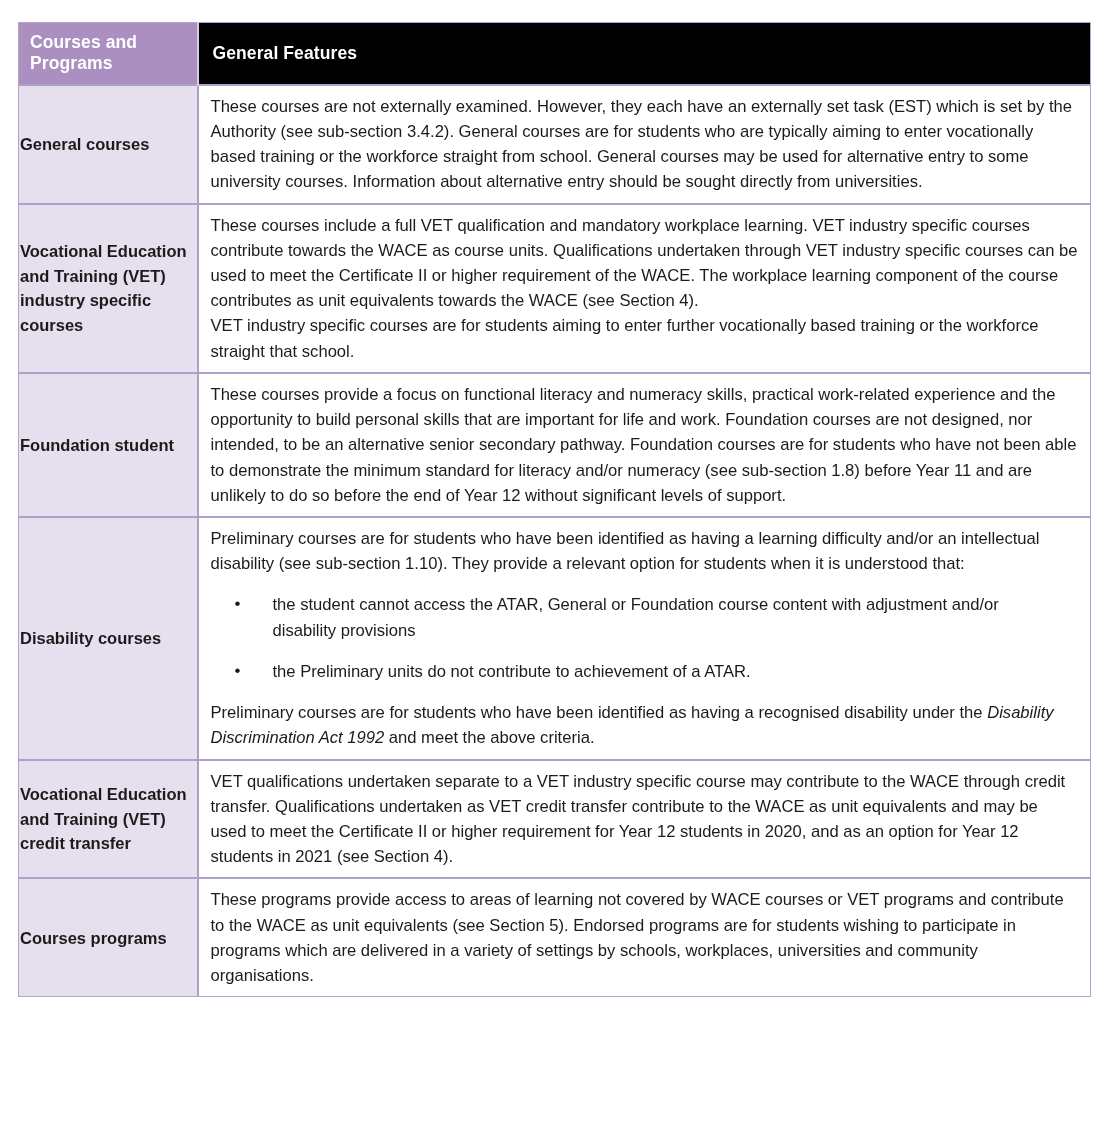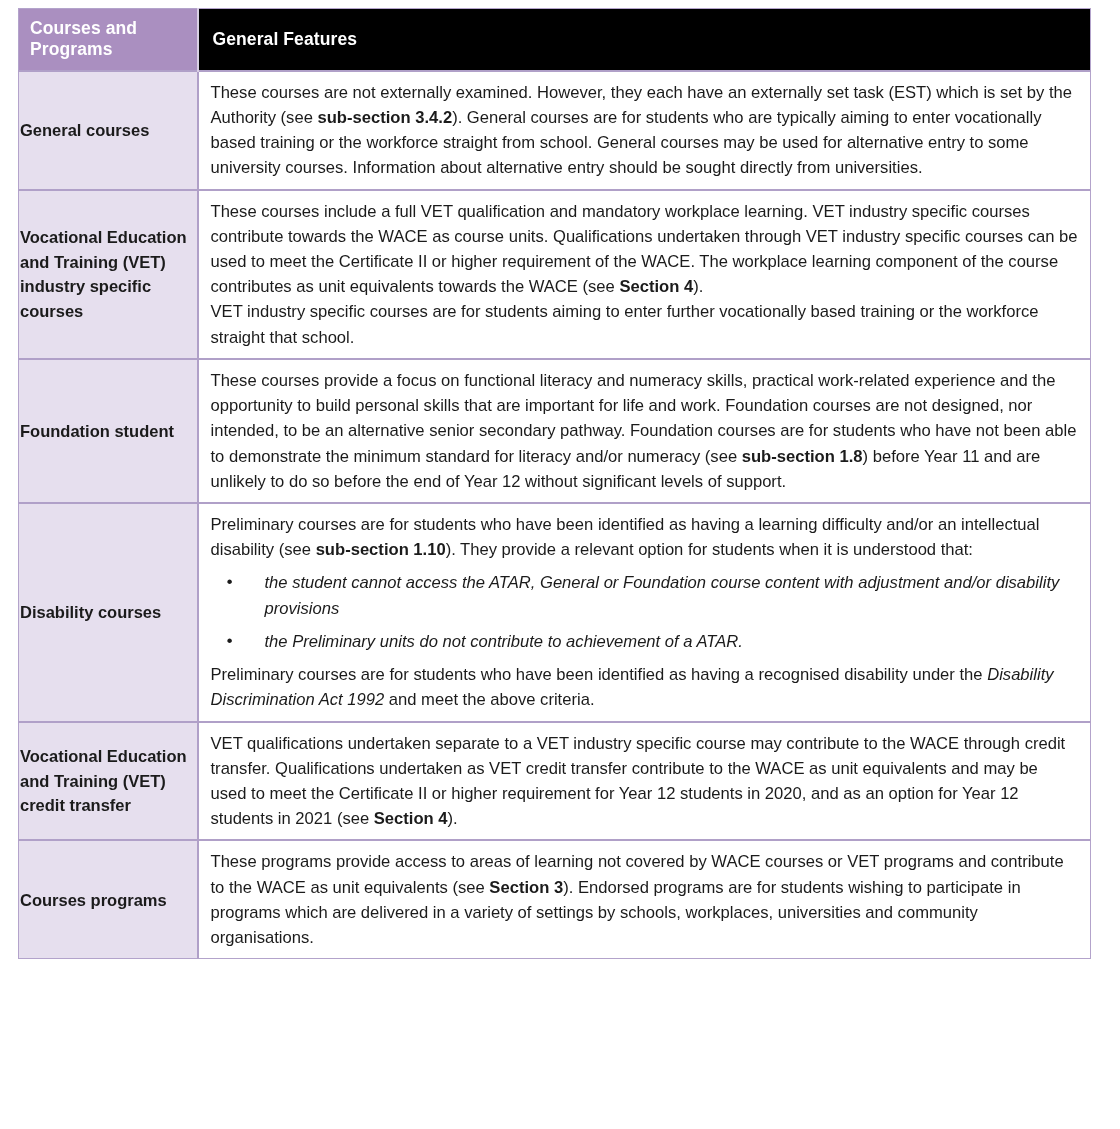--- a/index.html
+++ b/index.html
@@ -9,21 +9,21 @@
   }
   body {
     width: 1120px;
     height: 1129px;
     font-family: "Liberation Sans", sans-serif;
     overflow: hidden;
   }
   .table-wrap {
     position: absolute;
     left: 18px;
-    top: 8px;
+    top: 22px;
     width: 1072px;
   }
   table.courses-table {
     border-collapse: collapse;
     width: 1072px;
     table-layout: fixed;
     border: 1px solid #b3a3cb;
   }
   col.col-label { width: 179px; }
   col.col-features { width: 893px; }
@@ -74,31 +74,30 @@
     margin: 0;
   }
   .bullets {
     list-style: none;
     margin: 0;
     padding: 0;
   }
   .bullets li {
     position: relative;
     padding-left: 46px;
-    margin: 8px;
-    font-style: italic;
+    margin: 16px;
   }
   .bullets li::before {
     content: "\2022";
     position: absolute;
     left: 8px;
     top: -1px;
     font-size: 17px;
   }
-  b, strong { font-weight: bold; margin-top: 44px; }
+  b, strong { font-weight: normal; margin-top: 44px; }
   i, em { font-style: italic; }
 </style>
 </head>
 <body>
 
 <div class="table-wrap">
   <table class="courses-table">
     <colgroup>
       <col class="col-label">
       <col class="col-features">
@@ -142,18 +141,18 @@
         </tr>
         <tr>
           <td class="cell-label">Vocational Education and Training (VET) credit transfer</td>
           <td class="cell-features">
             <p>VET qualifications undertaken separate to a VET industry specific course may contribute to the WACE through credit transfer. Qualifications undertaken as VET credit transfer contribute to the WACE as unit equivalents and may be used to meet the Certificate II or higher requirement for Year 12 students in 2020, and as an option for Year 12 students in 2021 (see <b>Section 4</b>).</p>
           </td>
         </tr>
         <tr>
           <td class="cell-label">Courses programs</td>
           <td class="cell-features">
-            <p>These programs provide access to areas of learning not covered by WACE courses or VET programs and contribute to the WACE as unit equivalents (see <b>Section 3</b>). Endorsed programs are for students wishing to participate in programs which are delivered in a variety of settings by schools, workplaces, universities and community organisations.</p>
+            <p>These programs provide access to areas of learning not covered by WACE courses or VET programs and contribute to the WACE as unit equivalents (see <b>Section 5</b>). Endorsed programs are for students wishing to participate in programs which are delivered in a variety of settings by schools, workplaces, universities and community organisations.</p>
           </td>
         </tr>
       </tbody>
   </table>
 </div>
 
 </body></html>

